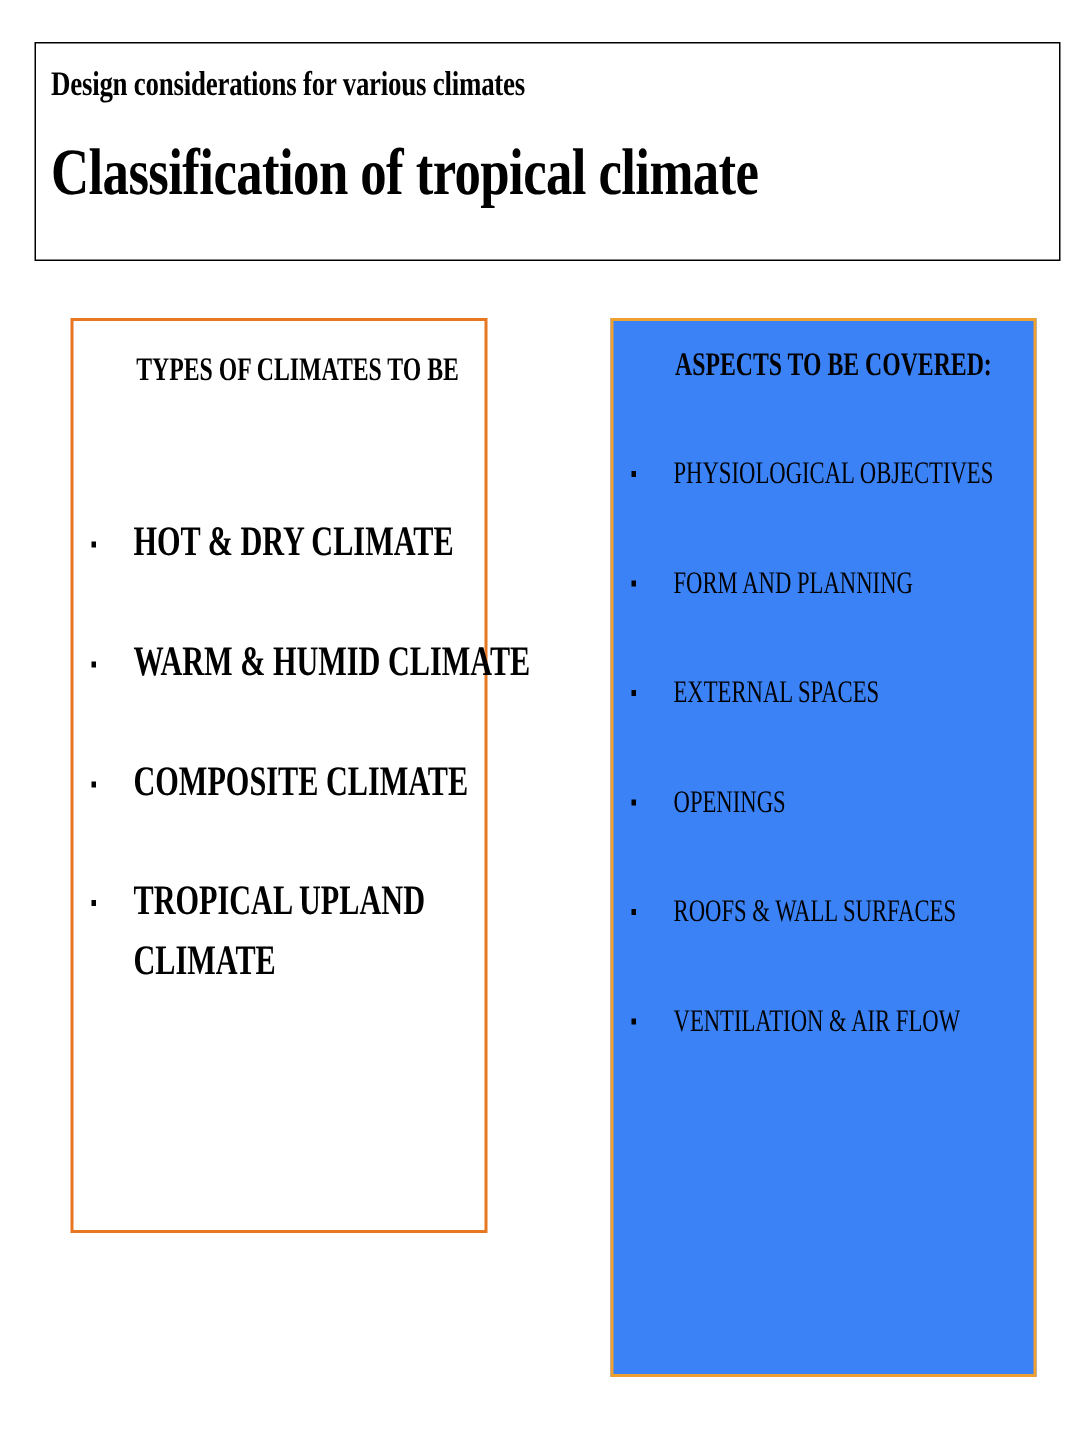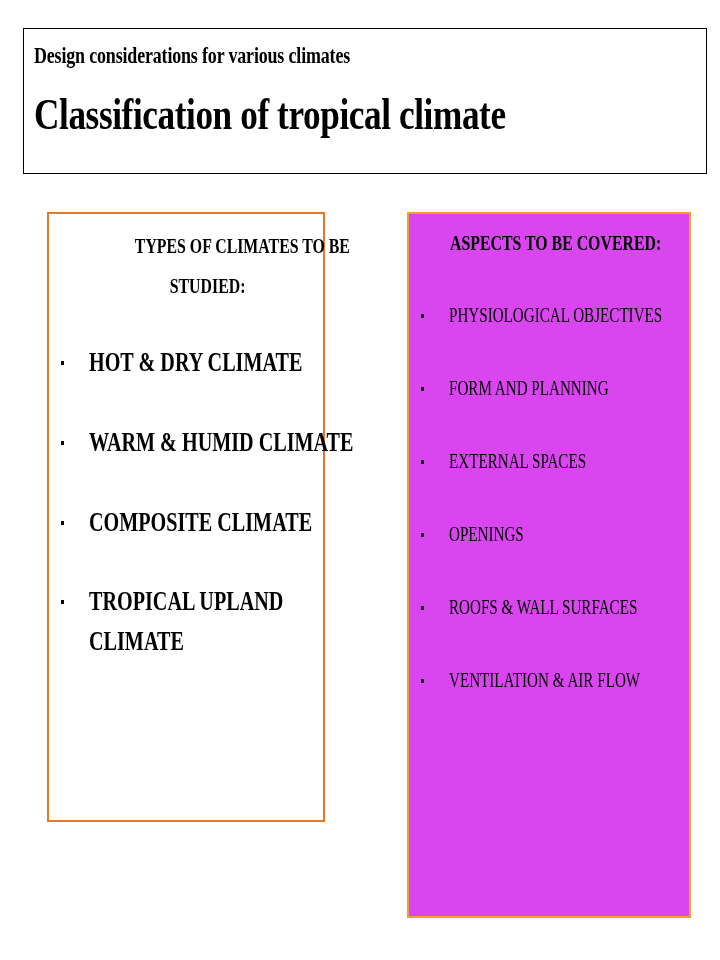--- a/index.html
+++ b/index.html
@@ -20,30 +20,30 @@
       position: absolute; left: 10px; top: 60px; white-space: nowrap;
       font-size: 44px; font-weight: bold; transform: scaleX(0.80); transform-origin: left top;
       letter-spacing: -0.5px;
     }
     .box-left {
       position: absolute; left: 47px; top: 212px; width: 278px; height: 610px;
       border: 2px solid #e87722; box-sizing: border-box; background: #fff;
     }
     .box-right {
       position: absolute; left: 407px; top: 212px; width: 284px; height: 706px;
-      border: 2px solid #f0a030; box-sizing: border-box; background: #d946ef;
+      border: 2px solid #f0a030; box-sizing: border-box; background: #3b82f6;
     }
     .heading-left {
       position: absolute; left: 0; width: 100%; text-align: center;
       font-size: 22px; font-weight: bold; line-height: 40px; top: 12px;
     }
     .heading-left span, .heading-right span, .item-text span {
       display: inline-block; transform: scaleX(0.72); white-space: nowrap;
     }
-    .heading-left .line { display: block; padding-left: 44px; }
+    .heading-left .line { display: block; }
     .heading-right {
       position: absolute; left: 0; width: 100%; text-align: center;
       font-size: 22px; font-weight: bold; top: 14px; line-height: 30px;
     }
     .item {
       position: absolute; left: 0; width: 100%;
     }
     .bullet {
       position: absolute; width: 3px; height: 4px; background: #000;
     }
@@ -60,21 +60,20 @@
 <body>
 
 <div class="title-box">
   <div class="subtitle">Design considerations for various climates</div>
   <div class="title">Classification of tropical climate</div>
 </div>
 
 <div class="box-left">
   <div class="heading-left">
     <div class="line"><span>TYPES OF CLIMATES TO BE</span></div>
-    <div class="line"><span>STUDIED:</span></div>
   </div>
 
   <div class="item left-item" style="top:128px;">
     <div class="bullet" style="top:19px;"></div>
     <div class="item-text"><span>HOT &amp; DRY CLIMATE</span></div>
   </div>
   <div class="item left-item" style="top:208px;">
     <div class="bullet" style="top:19px;"></div>
     <div class="item-text"><span>WARM &amp; HUMID CLIMATE</span></div>
   </div>

